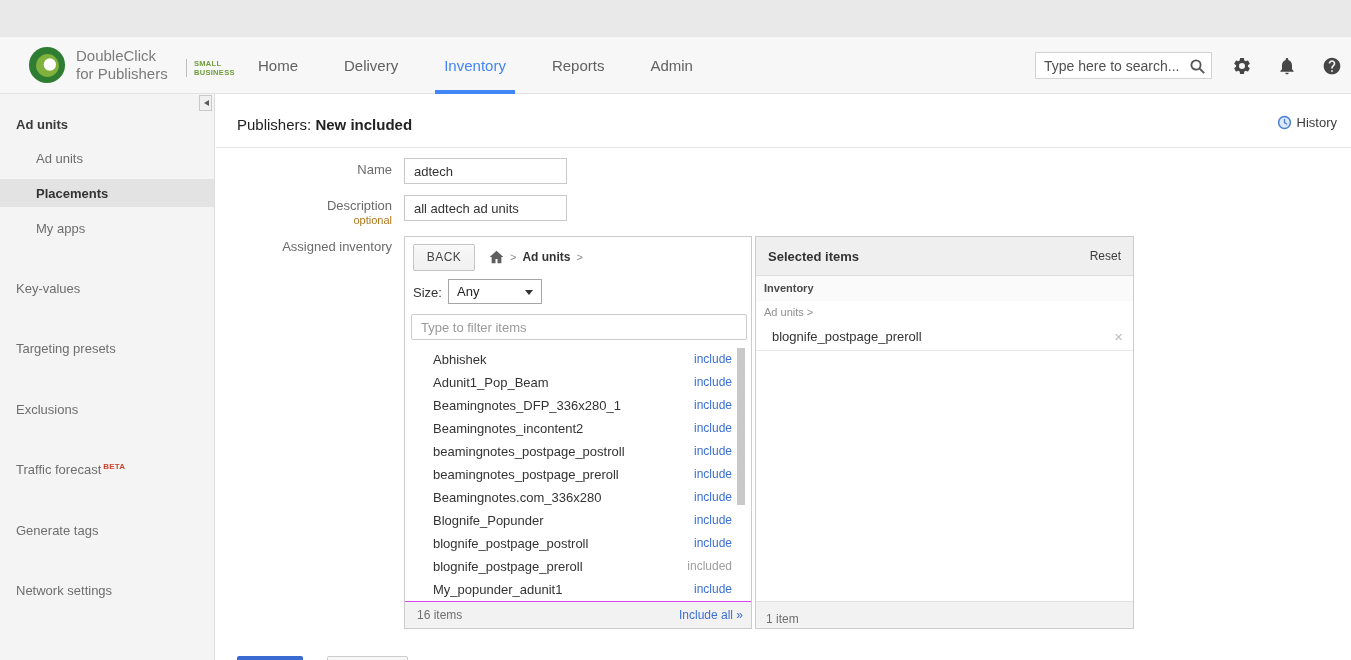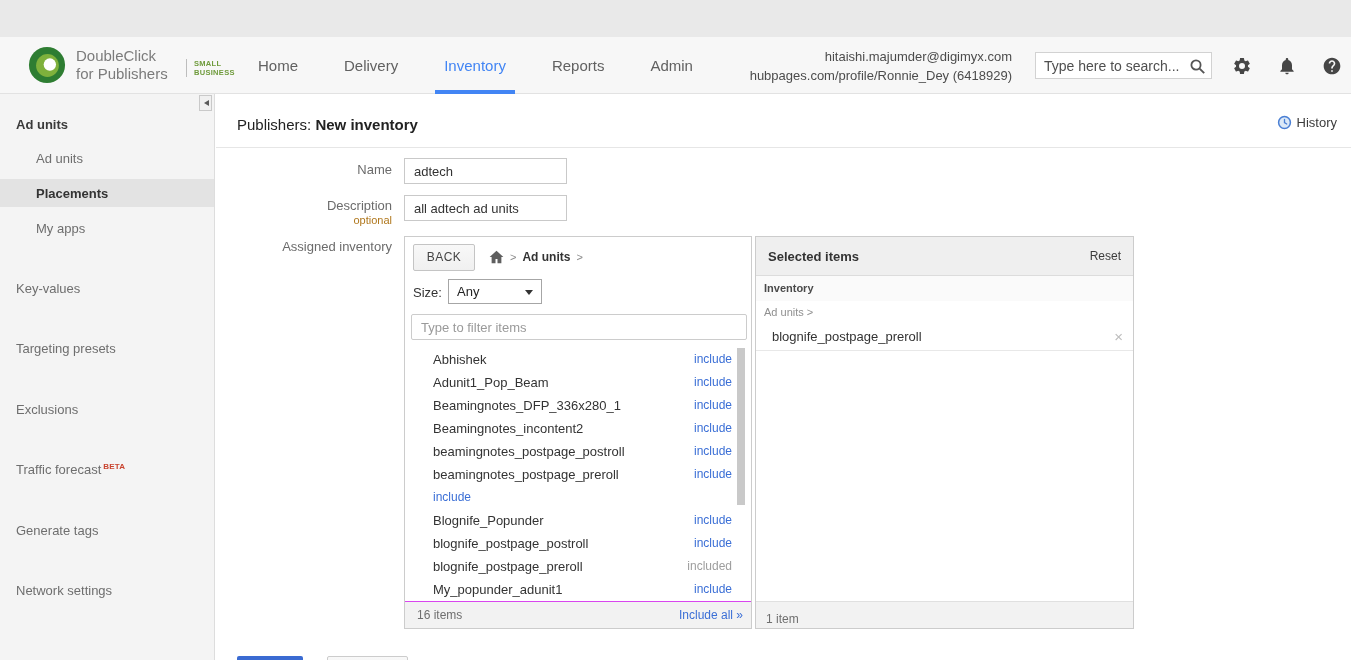--- a/index.html
+++ b/index.html
@@ -100,24 +100,20 @@
     </div>
 
     <div class="nav">
       <div class="nav-item">Home</div>
       <div class="nav-item">Delivery</div>
       <div class="nav-item active">Inventory</div>
       <div class="nav-item">Reports</div>
       <div class="nav-item">Admin</div>
     </div>
 
-    <div class="account">
-      <div>hitaishi.majumder@digimyx.com</div>
-      <div>hubpages.com/profile/Ronnie_Dey (6418929)</div>
-    </div>
 
     <div class="searchbox">
       <input type="text" placeholder="Type here to search..." style="">
       <svg class="search-ic" width="17" height="17" viewBox="0 0 17 17">
         <circle cx="7" cy="7" r="4.6" fill="none" stroke="#555" stroke-width="1.8"></circle>
         <line x1="10.6" y1="10.6" x2="15.2" y2="15.2" stroke="#555" stroke-width="1.9"></line>
       </svg>
     </div>
 
     <svg class="hicon" style="left:1232px" viewBox="0 0 24 24" width="20" height="20" fill="#464646">
@@ -147,21 +143,21 @@
     <div class="sb" style="left:16px; top:368px">
       <span>Traffic forecast</span><sup class="beta">BETA</sup>
     </div>
     <div class="sb" style="left:16px; top:429px">Generate tags</div>
     <div class="sb" style="left:16px; top:489px">Network settings</div>
   </div>
 
   <div class="main">
     <div class="page-title">
       <span>Publishers:</span>
-      <b>New inventory</b>
+      <b>New included</b>
     </div>
     <div class="history">
       <svg width="15" height="15" viewBox="0 0 16 16">
         <circle cx="8" cy="8" r="6.3" fill="#dce9f7" stroke="#4a7fd4" stroke-width="1.6"></circle>
         <path d="M8 4.6 V8.2 L10.4 9.6" stroke="#4a7fd4" stroke-width="1.4" fill="none" stroke-linecap="round"></path>
       </svg>
       <span>History</span>
     </div>
     <div class="title-divider"></div>
 
@@ -212,20 +208,21 @@
         </div>
         <div class="list-row">
           <span class="li-name">beamingnotes_postpage_postroll</span>
           <span class="li-action">include</span>
         </div>
         <div class="list-row">
           <span class="li-name">beamingnotes_postpage_preroll</span>
           <span class="li-action">include</span>
         </div>
         <div class="list-row">
+          <span class="li-name">Beamingnotes.com_336x280</span>
           <span class="li-action">include</span>
         </div>
         <div class="list-row">
           <span class="li-name">Blognife_Popunder</span>
           <span class="li-action">include</span>
         </div>
         <div class="list-row">
           <span class="li-name">blognife_postpage_postroll</span>
           <span class="li-action">include</span>
         </div>

